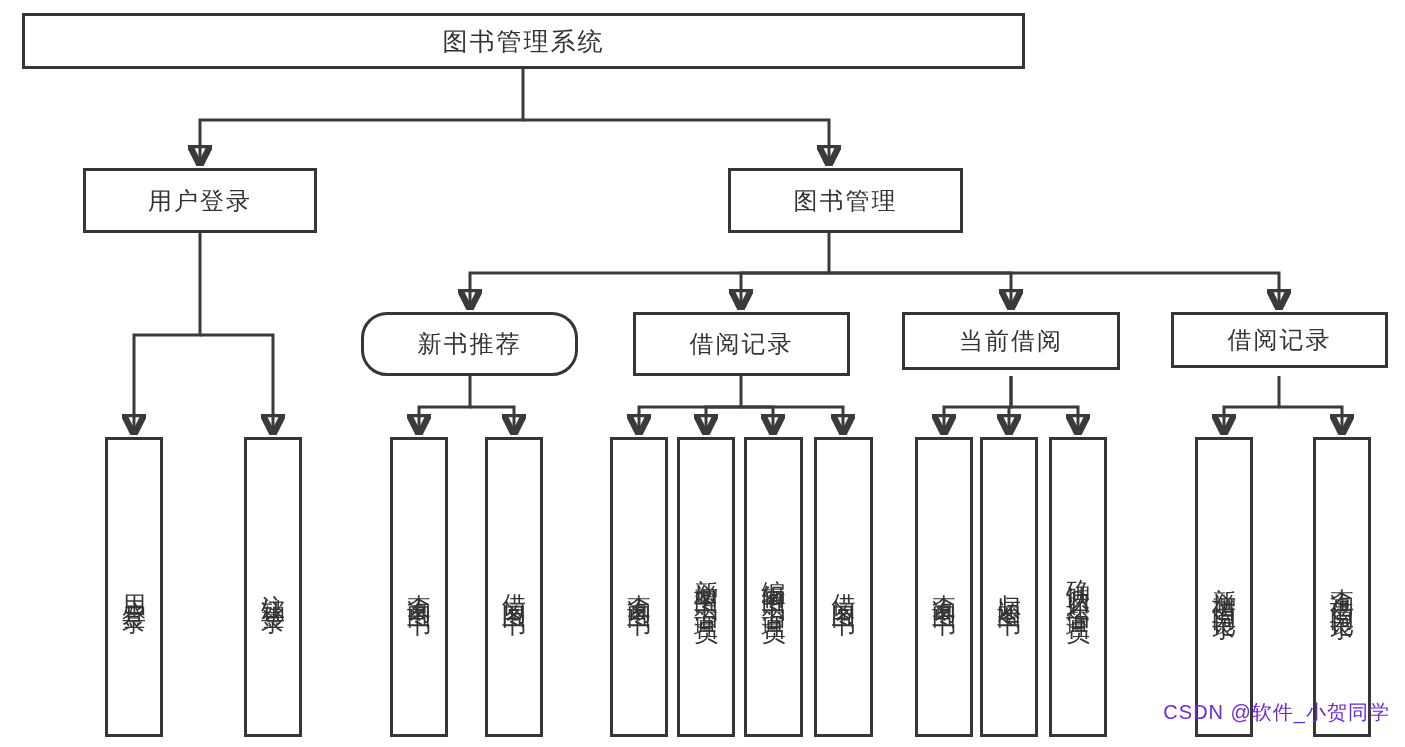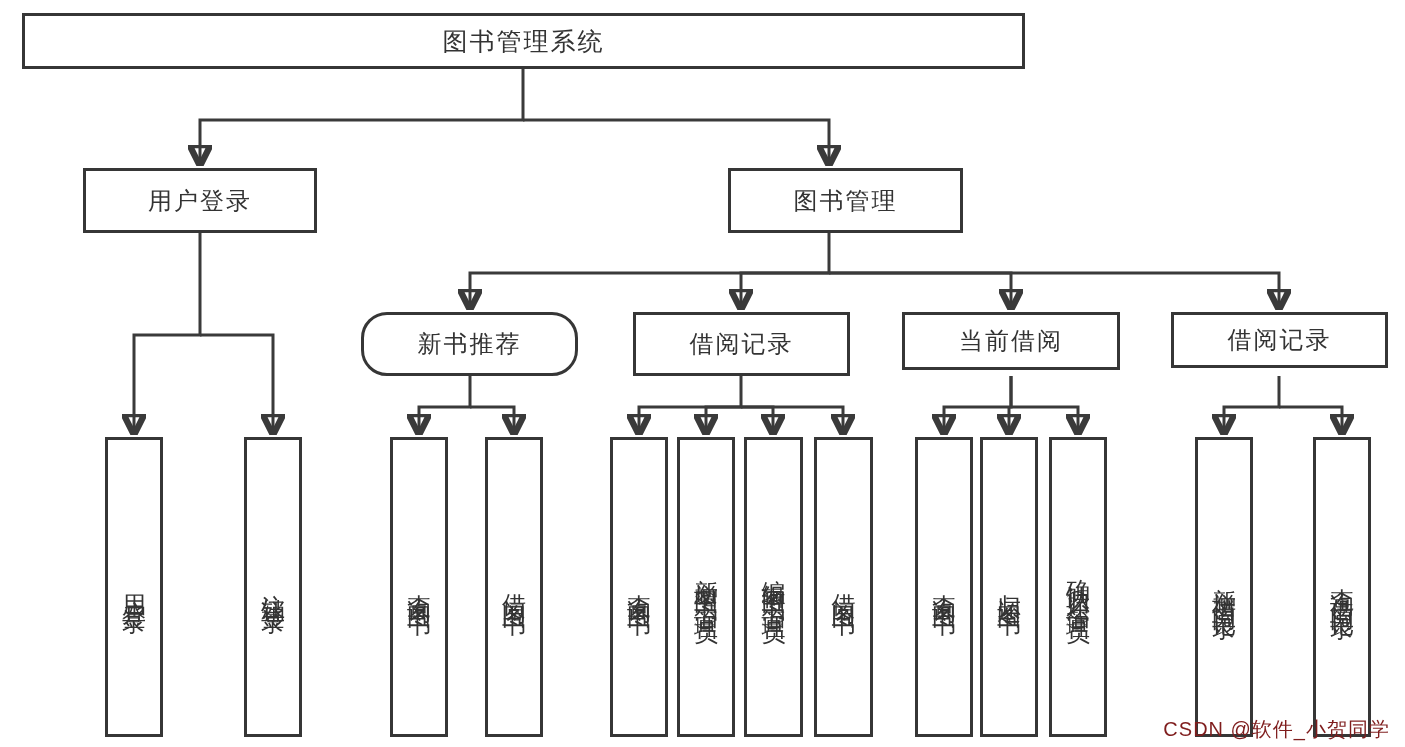--- a/index.html
+++ b/index.html
@@ -35,23 +35,23 @@
     writing-mode: vertical-rl;
     text-orientation: mixed;
     font-size: 24px;
     letter-spacing: 6px;
     line-height: 1;
     white-space: nowrap;
   }
   .watermark {
     position: absolute;
     right: 15px;
-    bottom: 4px;
+    bottom: 21px;
     font-size: 20px;
-    color: #7f1d1d;
+    color: #6d28d9;
     letter-spacing: 1px;
     white-space: nowrap;
   }
 </style>
 </head>
 <body>
 
 <div id="stage">
 
   <svg id="wires" viewBox="0 0 1405 747" xmlns="http://www.w3.org/2000/svg">

